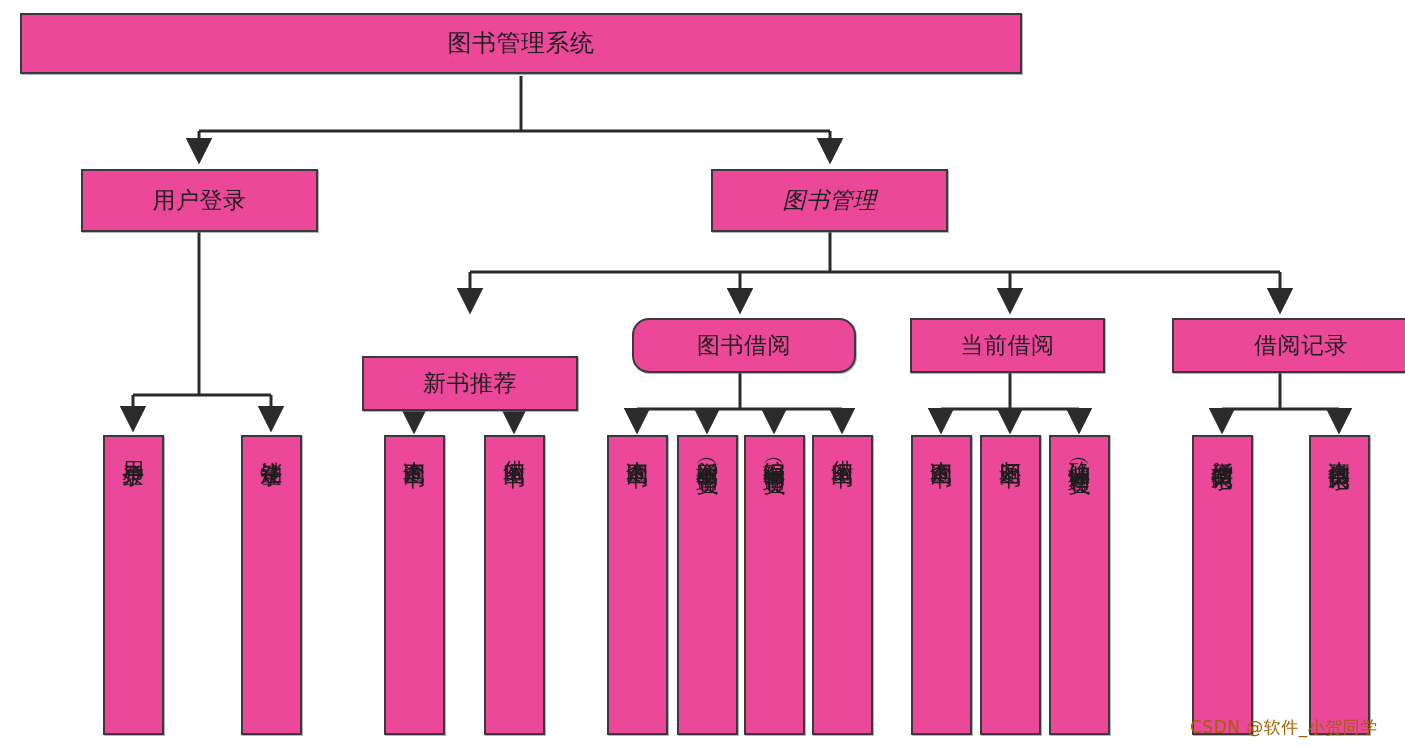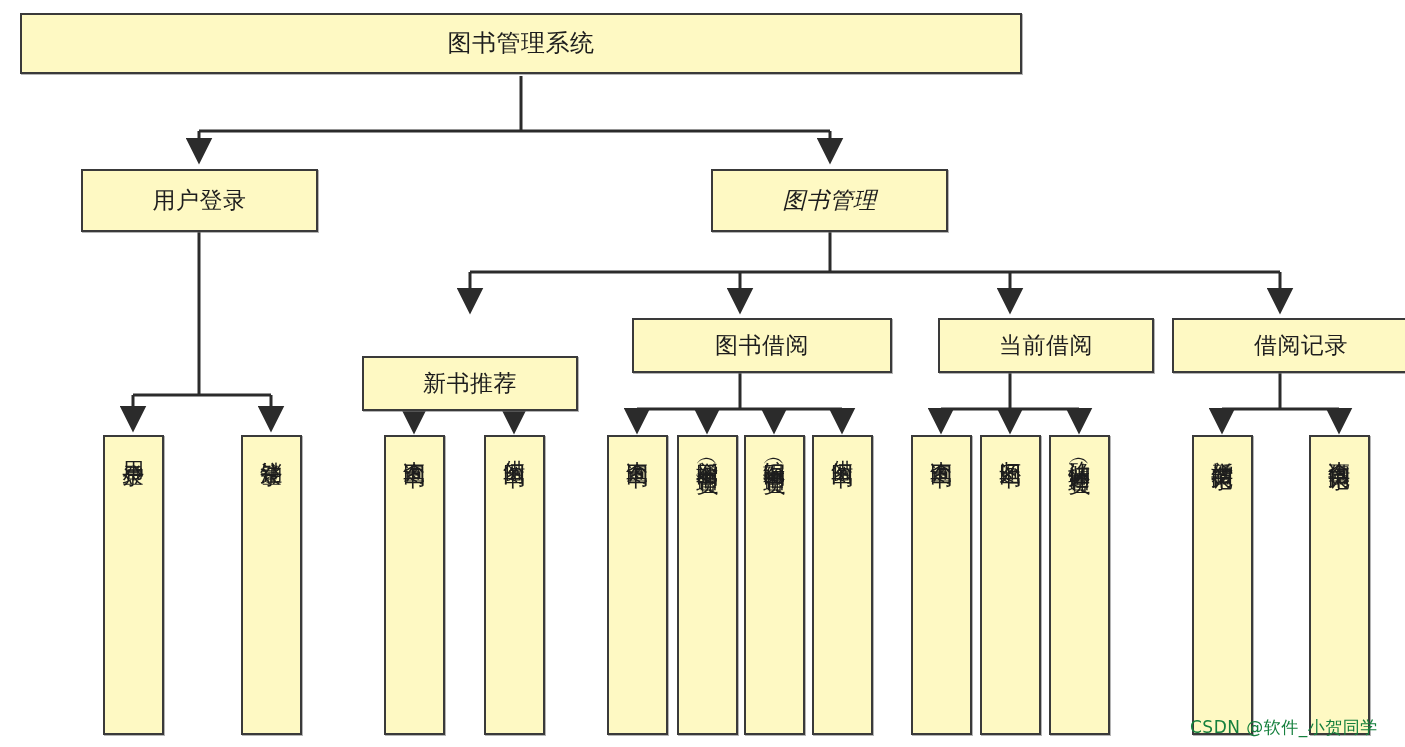--- a/index.html
+++ b/index.html
@@ -7,21 +7,21 @@
     width:1405px;height:747px;overflow:hidden;
     font-family:"DejaVu Sans","Liberation Sans",sans-serif;
   }
   #canvas{position:relative;width:1405px;height:747px;background:#fff;}
   svg#wires{position:absolute;left:0;top:0;width:1405px;height:747px;}
 
   .node{
     position:absolute;
     box-sizing:border-box;
     border:2px solid #3a3a3a;
-    background:#fef9c3;
+    background:#ec4899;
     display:flex;
     align-items:center;
     justify-content:center;
     box-shadow:1px 1px 0 rgba(120,120,120,.55);
   }
   .node .lbl{
     color:#1d1d1d;
     white-space:nowrap;
     letter-spacing:.5px;
   }
@@ -34,21 +34,21 @@
   .node.v .lbl{
     writing-mode:vertical-rl;
     text-orientation:upright;
     font-size:22px;
     line-height:1.06;
     letter-spacing:2px;
     white-space:nowrap;
   }
   .watermark{
     position:absolute;
-    color:#15803d;
+    color:#a16207;
     font-size:17px;
     letter-spacing:.5px;
     white-space:nowrap;
     pointer-events:none;
   }
 </style>
 </head>
 <body>
 
 <div id="canvas">
@@ -110,24 +110,24 @@
   <div class="node h" style="left:81px;top:169px;width:237px;height:63px;">
     <span class="lbl">用户登录</span>
   </div>
   <div class="node h" style="left:711px;top:169px;width:237px;height:63px;font-style:italic;">
     <span class="lbl">图书管理</span>
   </div>
 
   <div class="node h" style="left:362px;top:318px;width:216px;height:55px;margin-top:38px;">
     <span class="lbl">新书推荐</span>
   </div>
-  <div class="node h" style="left:632px;top:318px;width:260px;height:55px;">
+  <div class="node h" style="left:632px;top:318px;width:224px;height:55px;border-radius:17px;">
     <span class="lbl">图书借阅</span>
   </div>
-  <div class="node h" style="left:938px;top:318px;width:216px;height:55px;">
+  <div class="node h" style="left:910px;top:318px;width:195px;height:55px;">
     <span class="lbl">当前借阅</span>
   </div>
   <div class="node h" style="left:1172px;top:318px;width:258px;height:55px;">
     <span class="lbl">借阅记录</span>
   </div>
 
   <div class="node v" style="left:103px;top:435px;width:61px;height:300px;">
     <span class="lbl">用户登录</span>
   </div>
   <div class="node v" style="left:241px;top:435px;width:61px;height:300px;">

